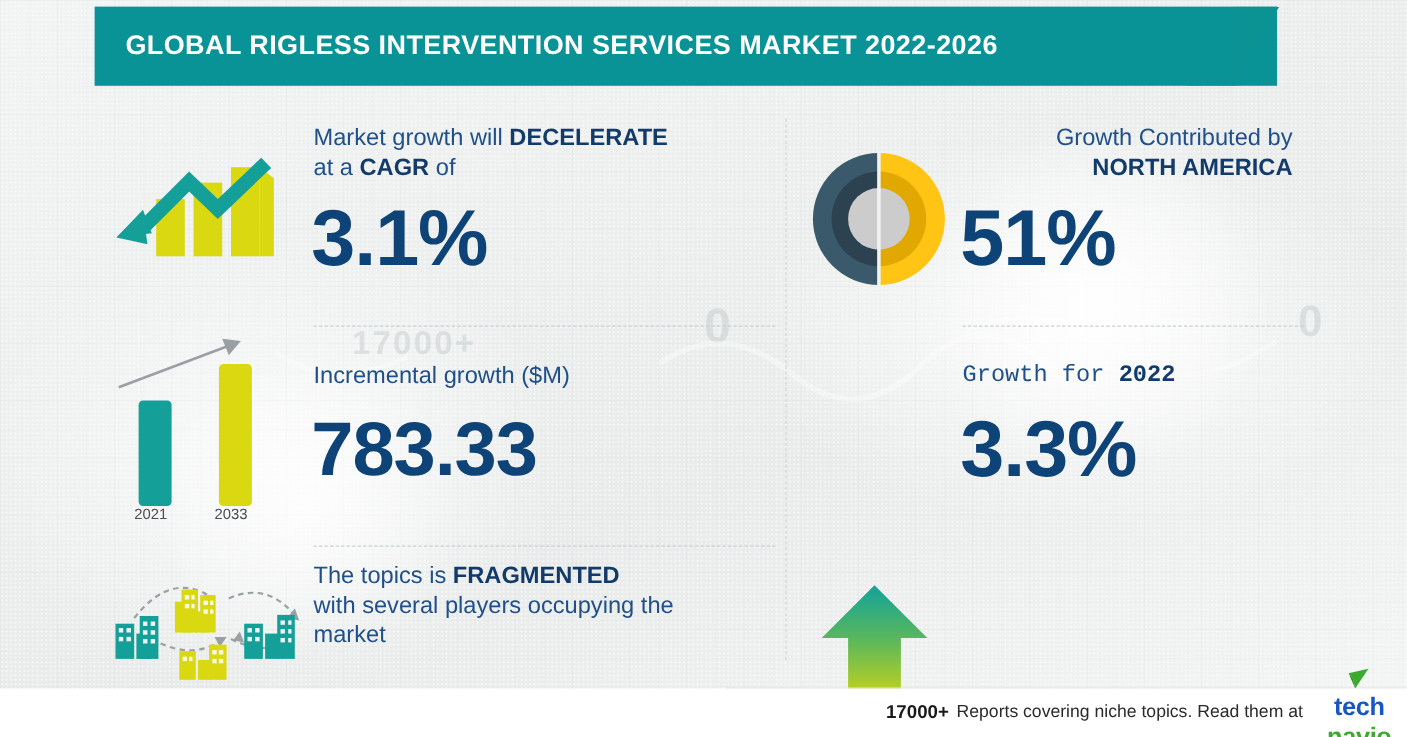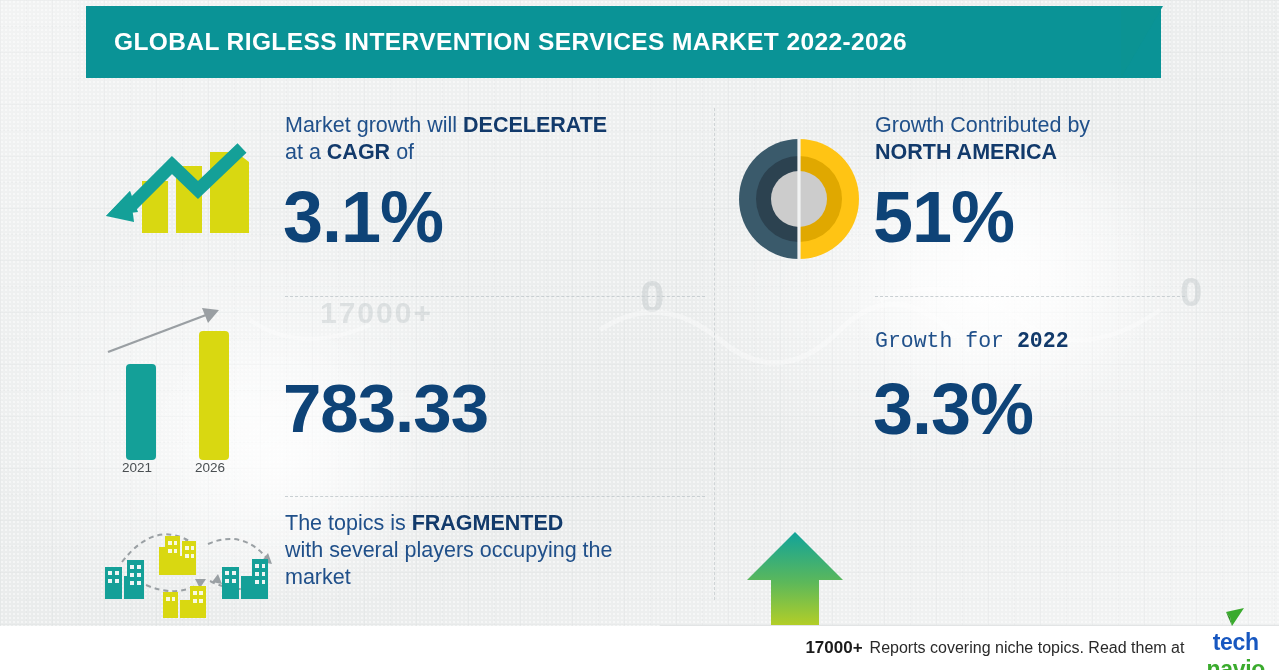--- a/index.html
+++ b/index.html
@@ -51,21 +51,21 @@
     clip-path:polygon(0 0, 100% 0, 0 100%);
   }
   .ribbon-shadow{
     position:absolute;left:1079px;top:47px;width:44px;height:31px;
     background:#0c7d7d;
     clip-path:polygon(100% 0, 100% 100%, 0 100%);
   }
 
   
   .col-left{position:absolute;left:86px;top:96px;width:630px;height:530px;}
-  .col-right{position:absolute;left:726px;top:96px;width:470px;height:500px;}
+  .col-right{position:absolute;left:726px;top:96px;width:470px;height:500px;text-align:right;}
   .vdivider{
     position:absolute;left:714px;top:108px;width:0;height:492px;
     border-left:1px dashed #cfd4d6;
   }
   .hdash{
     position:absolute;height:0;border-top:1px dashed #c9cfd2;
   }
 
   .row{position:absolute;}
   .lead{font-size:21.5px;line-height:27px;color:#20508a;font-weight:400;}
@@ -157,22 +157,23 @@
 
     <div class="row" style="left:0;top:200px;width:630px;height:200px;">
       <div class="icon-bars" style="top:-4px;text-align:center;">
         <svg width="180" height="185" viewBox="0 0 180 185">
           <rect x="40" y="72" width="30" height="96" rx="4" fill="#14a098"></rect>
           <rect x="113" y="39" width="30" height="129" rx="4" fill="#d9d811"></rect>
           <path d="M22 60 L128 20" stroke="#9a9fa3" stroke-width="2.4" fill="none"></path>
           <polygon points="133,18 116,16 122,31" fill="#9a9fa3"></polygon>
         </svg>
         <div class="barlabel" style="left:36px;top:168px;">2021</div>
-        <div class="barlabel" style="left:109px;top:168px;">2026</div>
-      </div>
+        <div class="barlabel" style="left:109px;top:168px;">2033</div>
+      </div>
+      <div class="lead" style="position:absolute;left:199px;top:32px;">Incremental growth ($M)</div>
       <div class="big num" style="position:absolute;left:197px;top:76px;">783.33</div>
     </div>
 
     <div class="hdash" style="left:199px;top:400px;width:420px;"></div>
 
     <div class="row" style="left:0;top:400px;width:630px;height:150px;">
       <div class="icon-frag" style="top:18px;">
         <svg width="190" height="110" viewBox="0 0 190 110">
           <path d="M36 48 q34 -44 72 -18" stroke="#9aa0a4" stroke-width="2" stroke-dasharray="5,4" fill="none"></path>
           <polygon points="110,29 99,26 103,36" fill="#9aa0a4"></polygon>

